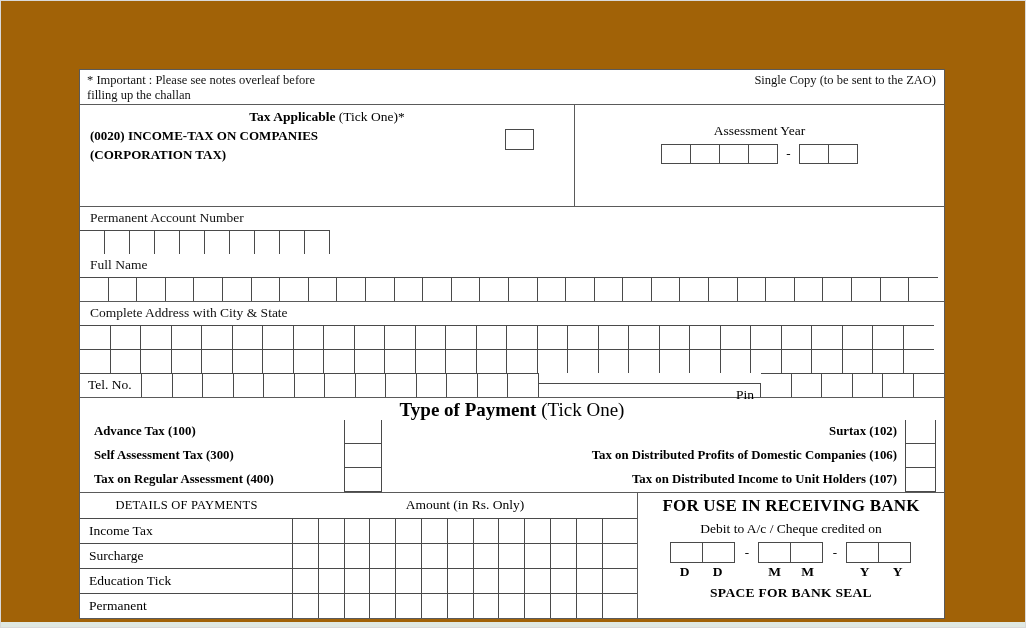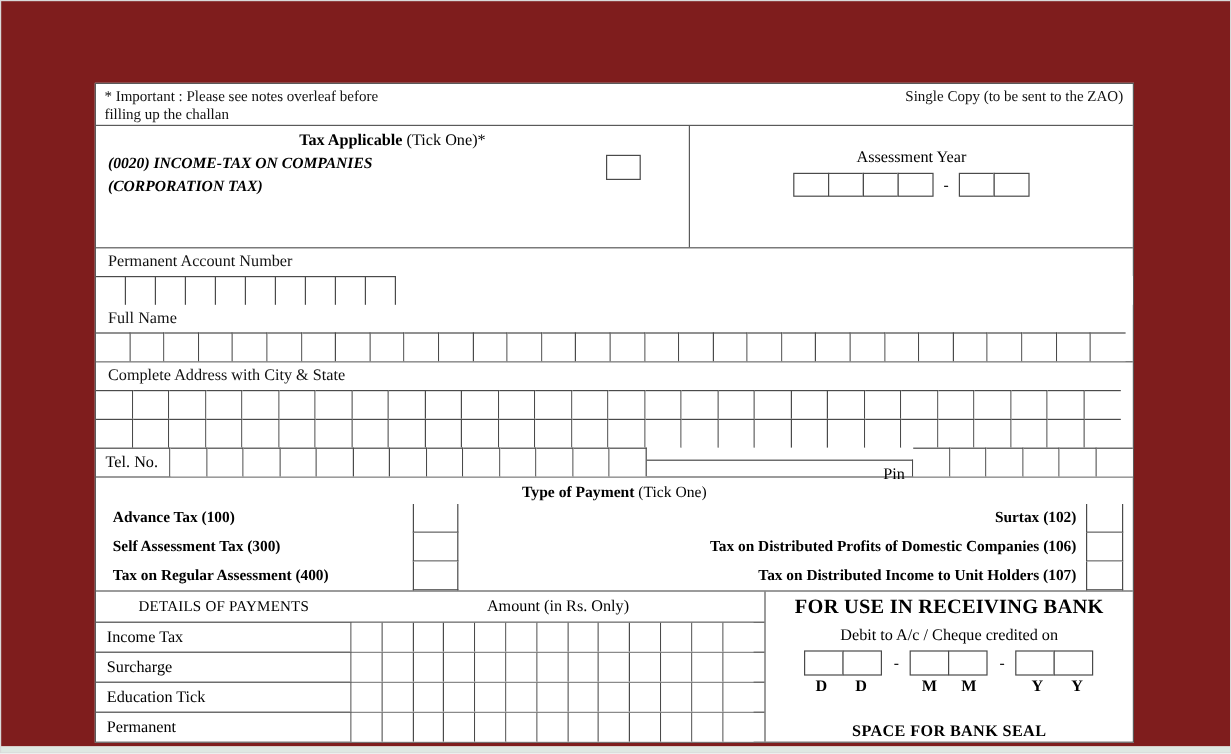--- a/index.html
+++ b/index.html
@@ -18,21 +18,21 @@
     pointer-events:none;
   }
   .bottom-strip{
     position:absolute;left:0;right:0;bottom:0;height:6px;
     background:#dfe8e2;
   }
   .page{
     position:absolute;
     left:0;top:0;
     width:1026px;height:622px;
-    background:#7f1d1d;
+    background:#a16207;
   }
   .form{
     position:absolute;
     left:79px;top:69px;
     width:866px;
     border:1px solid #5a5a5a;
     box-sizing:border-box;
     background:#fff;
   }
   .row{display:flex;}
@@ -64,21 +64,21 @@
   .ta-title{
     text-align:center;font-size:13.5px;line-height:16px;
     padding:4px 0 2px 0;
   }
   .ta-title b{font-weight:bold;}
   .ta-row{
     display:flex;align-items:flex-start;
     padding:0 0 0 10px;
   }
   .ta-label{
-    flex:1;font-weight:bold;font-size:13px;line-height:18.5px;font-style:italic;
+    flex:1;font-weight:bold;font-size:13px;line-height:18.5px;
   }
   .tickbox{
     width:29px;height:21px;
     border:1px solid #4a4a4a;
     box-sizing:border-box;background:#fff;
     margin:2px 40px 0 0;
     flex:none;
   }
   .assessment{
     flex:1;
@@ -119,21 +119,21 @@
   }
   .tel-strip .cell{width:30.5px;}
   .tel-strip .pincell{
     border-right:1px solid #4a4a4a;border-top:1px solid #4a4a4a;
     box-sizing:border-box;text-align:right;padding-right:6px;
     font-size:13.5px;line-height:22px;
   }
 
   
   .top-title{
-    text-align:center;font-size:13px;line-height:17px;padding:3px 0 2px 0;
+    text-align:center;font-size:19px;line-height:17px;padding:3px 0 2px 0;
   }
   .top-title b{font-weight:bold;}
   .pay-row{display:flex;align-items:stretch;height:24px;}
   .pay-left-lbl{
     width:250px;padding-left:14px;
     font-weight:bold;font-size:12.8px;line-height:23px;
   }
   .pay-box{
     width:38px;height:24px;
     border-left:1px solid #4a4a4a;border-right:1px solid #4a4a4a;
@@ -180,21 +180,21 @@
   .date-boxes{display:flex;align-items:flex-start;padding-top:2px;}
   .dbox{
     width:33px;height:21px;border:1px solid #4a4a4a;
     box-sizing:border-box;margin-left:-1px;background:#fff;
   }
   .dsep{width:24px;text-align:center;font-size:13px;line-height:21px;}
   .date-labels{display:flex;padding-top:1px;}
   .dlbl{width:33px;text-align:center;font-size:13.5px;font-weight:bold;}
   .dlbl-sep{width:24px;}
   .bank-seal{
-    font-weight:bold;font-size:13.5px;letter-spacing:.3px;padding-top:5px;margin-top:16px;
+    font-weight:bold;font-size:13.5px;letter-spacing:.3px;padding-top:5px;
   }
 </style>
 </head>
 <body>
 
 <div class="page">
   <div class="form">
 
     <div class="row note-band bb">
       <div class="note-left">

